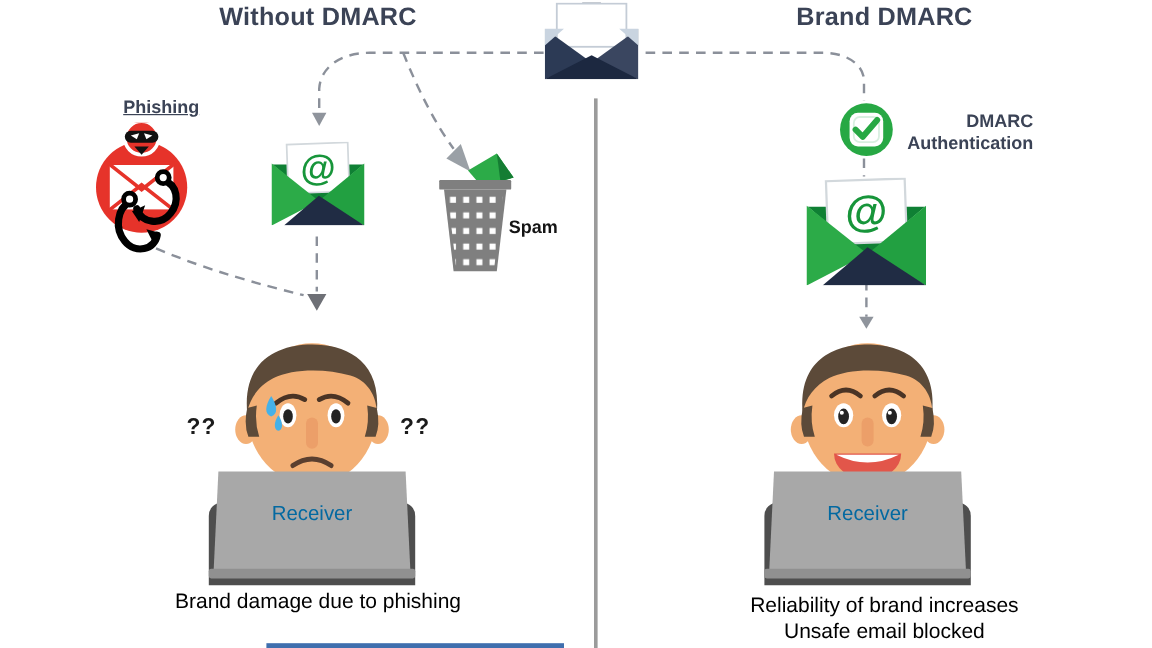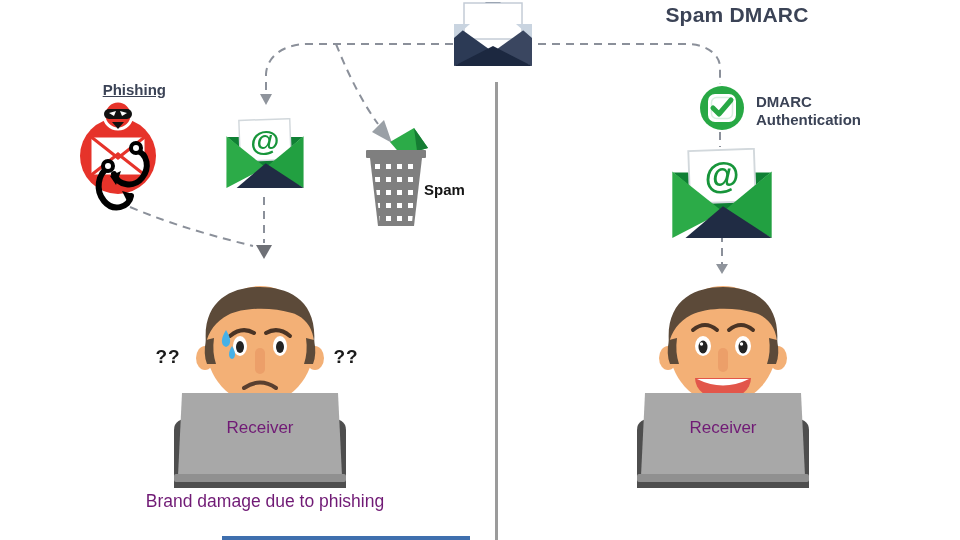--- a/index.html
+++ b/index.html
@@ -9,22 +9,22 @@
   }
   .abs{position:absolute;}
   .title{
     font-size:21px;font-weight:bold;color:var(--navy_text);text-align:center;
     letter-spacing:.2px;
   }
   .icon-label{font-size:15px;font-weight:bold;color:var(--navy_text);}
   .spam-label{font-size:15px;font-weight:bold;color:#141414;text-align:center;}
   .auth-label{font-size:15px;font-weight:bold;color:var(--navy_text);line-height:1.22;}
   .qmarks{font-size:19px;font-weight:bold;color:#1b1b1b;text-align:center;letter-spacing:1px;}
-  .laptop-label{font-size:17px;color:#701a75;text-align:center;}
-  .caption{font-size:17.5px;color:#701a75;text-align:center;line-height:1.28;}
+  .laptop-label{font-size:17px;color:#0369a1;text-align:center;}
+  .caption{font-size:17.5px;color:#000000;text-align:center;line-height:1.28;}
   .caption span{display:block;}
   .at-symbol{font-weight:bold;color:#17953a;text-align:center;line-height:1;}
   .divider{background:var(--divider);}
   .blue-line{background:var(--blue_line);}
   svg{display:block;}
 </style>
 </head>
 <body>
 
 <div class="stage">
@@ -48,21 +48,22 @@
       <path d="M 722 234 V 264"></path>
       <path d="M 264 197 V 243"></path>
       <path d="M 130 207 C 175 226 217 237 253 246"></path>
     </g>
     <polygon points="260,94 272,94 266,105" fill="#8f949c"></polygon>
     <polygon points="392,143 372,132 384,120" fill="#9aa0a6"></polygon>
     <polygon points="716,264 728,264 722,274" fill="#8f949c"></polygon>
     <polygon points="256,245 272,245 264,259" fill="#6e7076"></polygon>
   </svg>
 
-  <div class="abs title" style="left:602px;top:3px;width:270px;">Spam DMARC</div>
+  <div class="abs title" style="left:130px;top:3px;width:270px;">Without DMARC</div>
+  <div class="abs title" style="left:602px;top:3px;width:270px;">Brand DMARC</div>
 
   <svg class="abs" style="left:454px;top:2px" width="78" height="64" viewBox="0 0 78 64">
     <polygon points="31,0 47,0 39,9" fill="var(--envelope_navy)"></polygon>
     <rect x="10" y="1" width="58" height="36" fill="#ffffff" stroke="#c4ccd6" stroke-width="1.5"></rect>
     <polygon points="0,22 39,50 0,64" fill="#2c3a55"></polygon>
     <polygon points="78,22 39,50 78,64" fill="#3a4660"></polygon>
     <polygon points="0,64 39,44 78,64" fill="#1c2840"></polygon>
     <polygon points="0,22 16,22 0,36" fill="#c9d4e0"></polygon>
     <polygon points="78,22 62,22 78,36" fill="#c9d4e0"></polygon>
   </svg>
@@ -106,21 +107,21 @@
   </svg>
   <div class="abs spam-label" style="left:424px;top:181px;">Spam</div>
 
   <svg class="abs" style="left:698px;top:84px" width="48" height="48" viewBox="0 0 48 48">
     <circle cx="24" cy="24" r="22" fill="var(--green)"></circle>
     <rect x="10" y="10" width="28" height="28" rx="7" fill="#ffffff"></rect>
     <rect x="13.5" y="13.5" width="21" height="21" rx="5" fill="none" stroke="#d8efe0" stroke-width="1.5"></rect>
     <path d="M 15 24 L 21 30 L 33 16" fill="none" stroke="var(--green)" stroke-width="5" stroke-linecap="round" stroke-linejoin="round"></path>
   </svg>
   <div class="abs auth-label" style="left:756px;top:93px;">
-    <span style="display:block;">DMARC</span>
+    <span style="display:block;text-align:right;">DMARC</span>
     <span style="display:block;">Authentication</span>
   </div>
 
   <svg class="abs" style="left:670px;top:148px" width="104" height="90">
       <use href="#env-green"></use>
     </svg>
   <div class="abs at-symbol" style="left:700px;top:158px;width:44px;font-size:36px;">@</div>
 
   <div class="abs qmarks" style="left:148px;top:346px;width:40px;">??</div>
   <div class="abs qmarks" style="left:326px;top:346px;width:40px;">??</div>
@@ -167,16 +168,20 @@
     <path d="M 66,97 H 118 Q 92,110 66,97 Z" fill="#ffffff"></path>
     <path d="M 6,148 Q 6,136 24,136 L 160,136 Q 178,136 178,148 L 178,206 L 6,206 Z" fill="var(--shoulder_gray)"></path>
     <polygon points="14,111 170,111 174,194 10,194" fill="var(--laptop_gray)"></polygon>
     <rect x="6" y="192" width="172" height="8" rx="2" fill="#909090"></rect>
   </svg>
   <div class="abs laptop-label" style="left:649px;top:418px;width:148px;">Receiver</div>
 
   <div class="abs caption" style="left:95px;top:490px;width:340px;">
     <span>Brand damage due to phishing</span>
   </div>
+  <div class="abs caption" style="left:567px;top:493px;width:340px;">
+    <span>Reliability of brand increases</span>
+    <span>Unsafe email blocked</span>
+  </div>
 
   <div class="abs blue-line" style="left:222px;top:536px;width:248px;height:4px;"></div>
 
 </div>
 
 </body></html>

